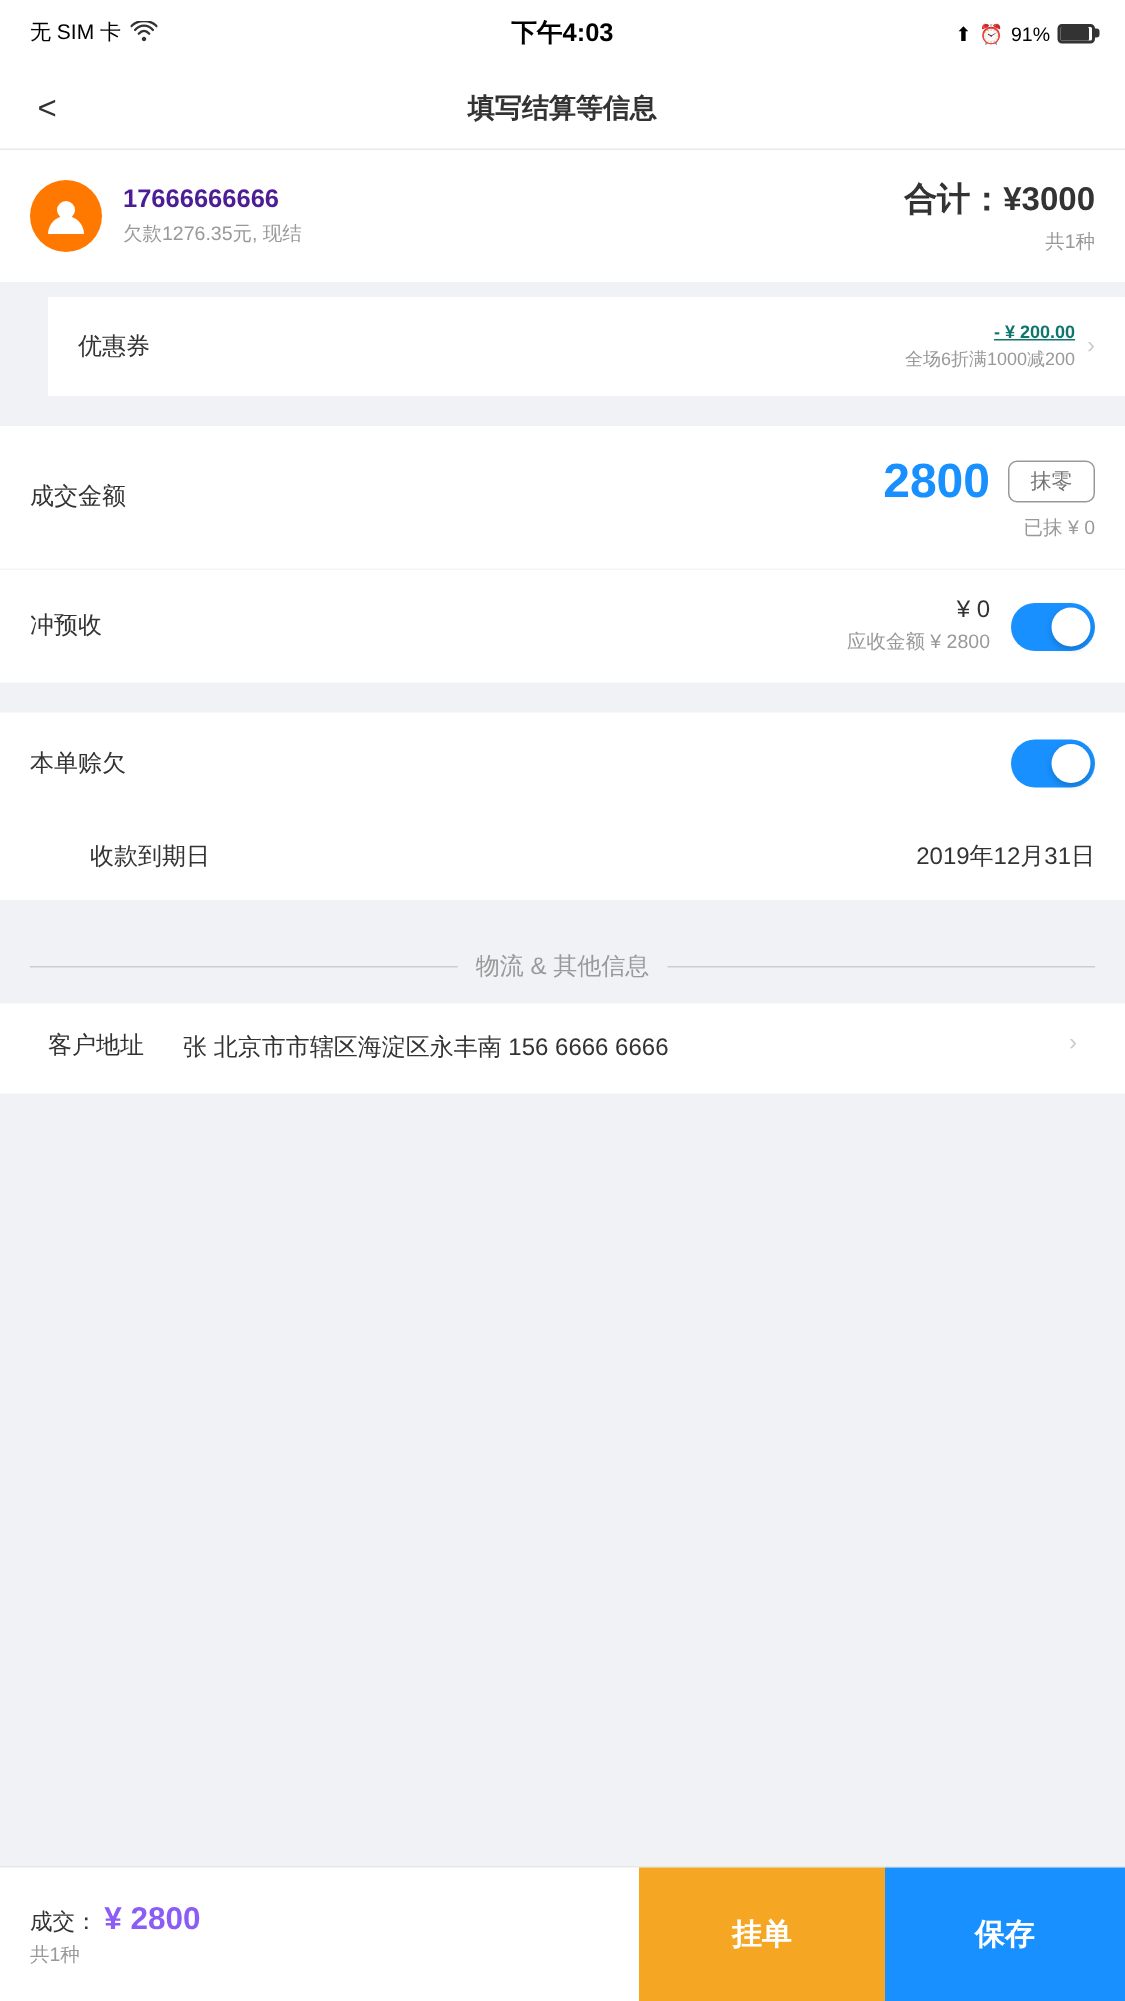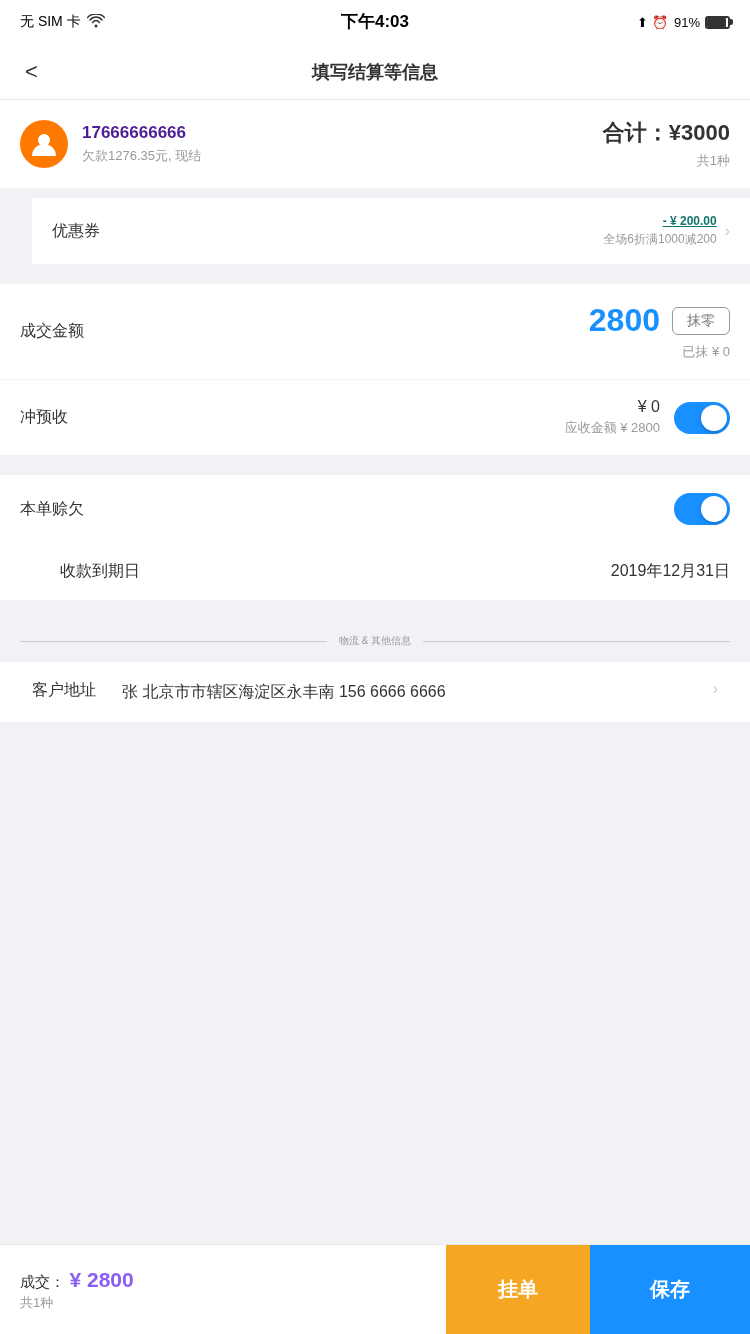--- a/index.html
+++ b/index.html
@@ -294,21 +294,21 @@
       padding: 14px 20px;
       background: #f0f2f5;
       gap: 12px;
     }
     .section-divider-line {
       flex: 1;
       height: 1px;
       background: #ccc;
     }
     .section-title-text {
-      font-size: 10px;
+      font-size: 16px;
       color: #999;
     }
 
     
     .address-row {
       background: #fff;
       padding: 18px 32px;
       display: flex;
       align-items: flex-start;
       justify-content: space-between;
@@ -343,21 +343,21 @@
     .bottom-summary {
       flex: 1;
       padding: 0 20px;
     }
     .bottom-summary .count {
       font-size: 13px;
       color: #999;
       margin-top: 2px;
     }
     .btn-pending {
-      width: 144px;
+      width: 164px;
       height: 90px;
       background: #f5a623;
       display: flex;
       align-items: center;
       justify-content: center;
       font-size: 20px;
       font-weight: 600;
       color: #fff;
       cursor: pointer;
     }

